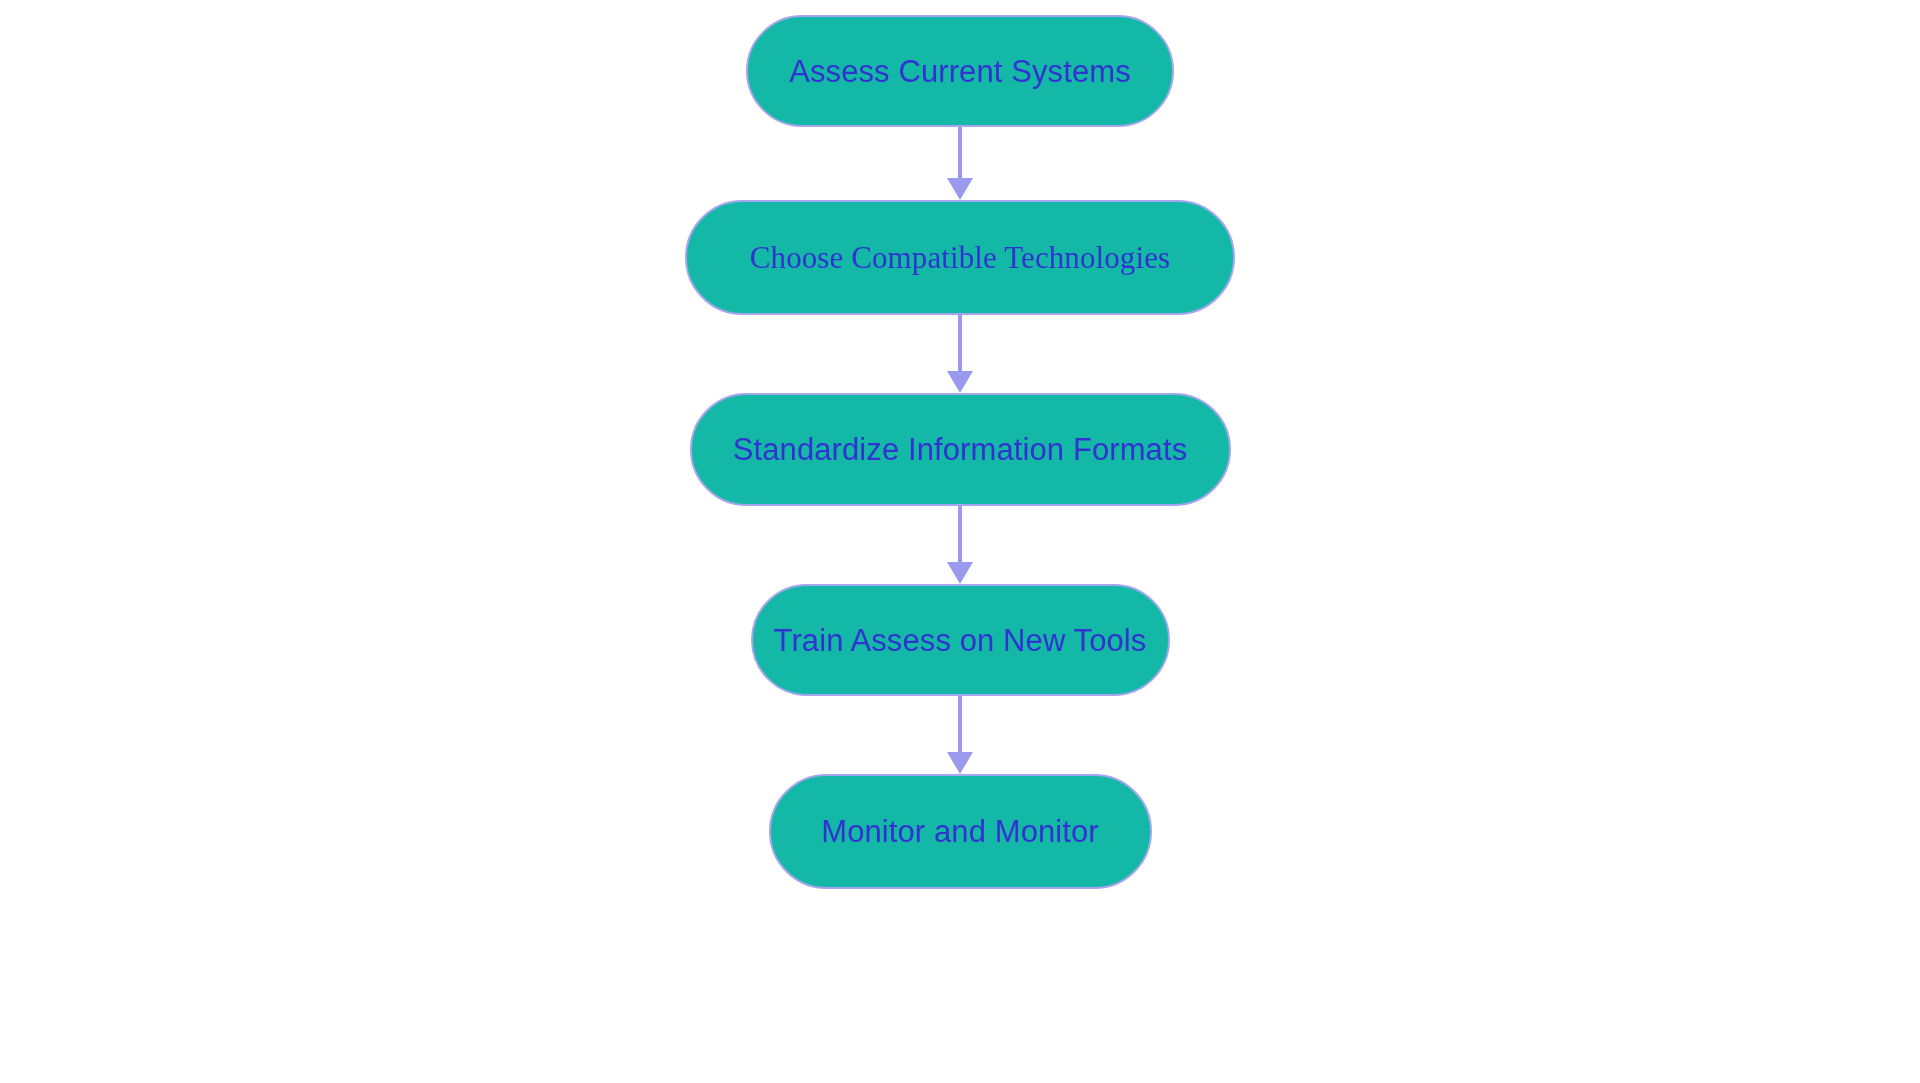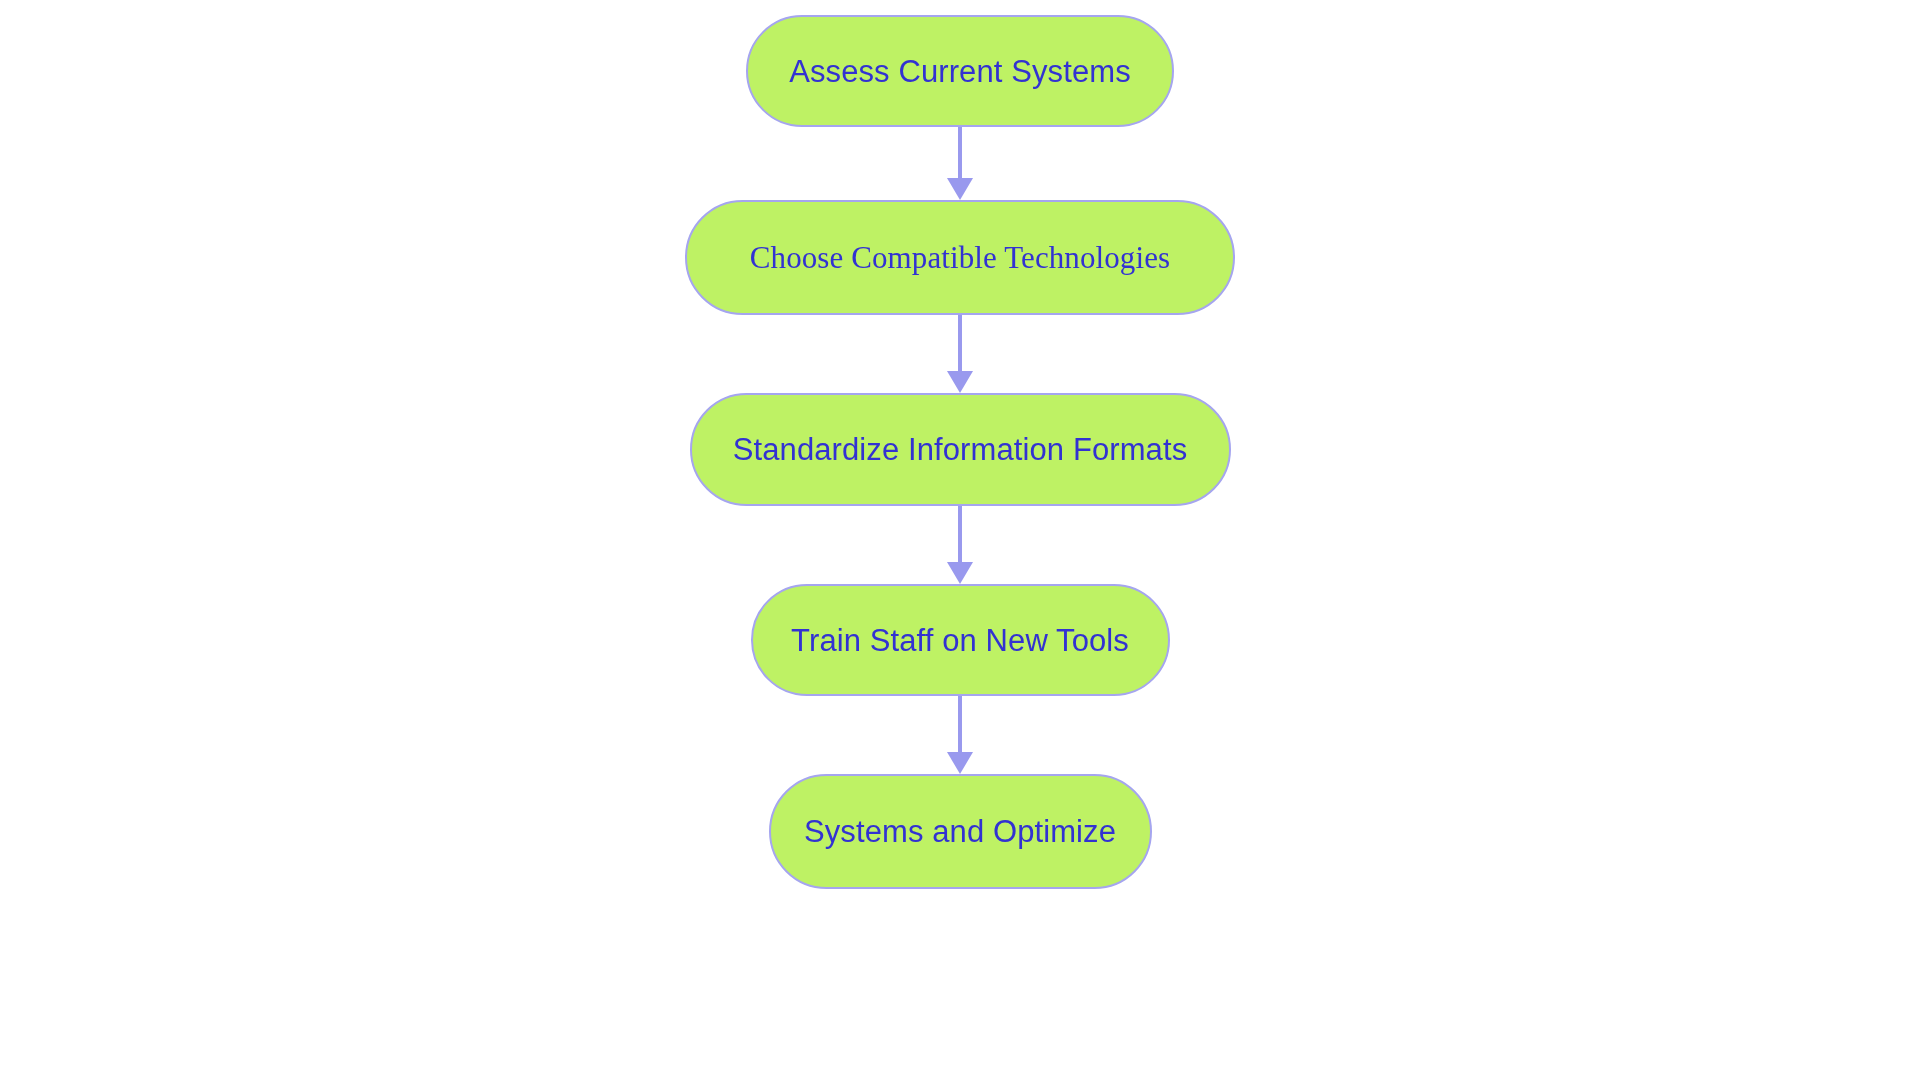--- a/index.html
+++ b/index.html
@@ -32,21 +32,21 @@
     flex-direction: column;
     align-items: center;
     justify-content: flex-start;
   }
 
   .flow-node {
     box-sizing: border-box;
     display: flex;
     align-items: center;
     justify-content: center;
-    background: #bef264;
+    background: #14b8a6;
     border: 2px solid #a5a5ef;
     border-radius: 999px;
     color: #3232d2;
     font-size: 31px;
     font-weight: 400;
     letter-spacing: 0.1px;
     line-height: 1;
     white-space: nowrap;
     user-select: none;
   }
@@ -125,26 +125,26 @@
     <div class="flow-node n2">
       <span class="flow-node-label">Standardize Information Formats</span>
     </div>
 
     <div class="flow-connector c2">
       <div class="connector-line"></div>
       <div class="connector-head"></div>
     </div>
 
     <div class="flow-node n3">
-      <span class="flow-node-label">Train Staff on New Tools</span>
+      <span class="flow-node-label">Train Assess on New Tools</span>
     </div>
 
     <div class="flow-connector c3">
       <div class="connector-line"></div>
       <div class="connector-head"></div>
     </div>
 
     <div class="flow-node n4">
-      <span class="flow-node-label">Systems and Optimize</span>
+      <span class="flow-node-label">Monitor and Monitor</span>
     </div>
 
   </div>
 </div>
 
 </body></html>

